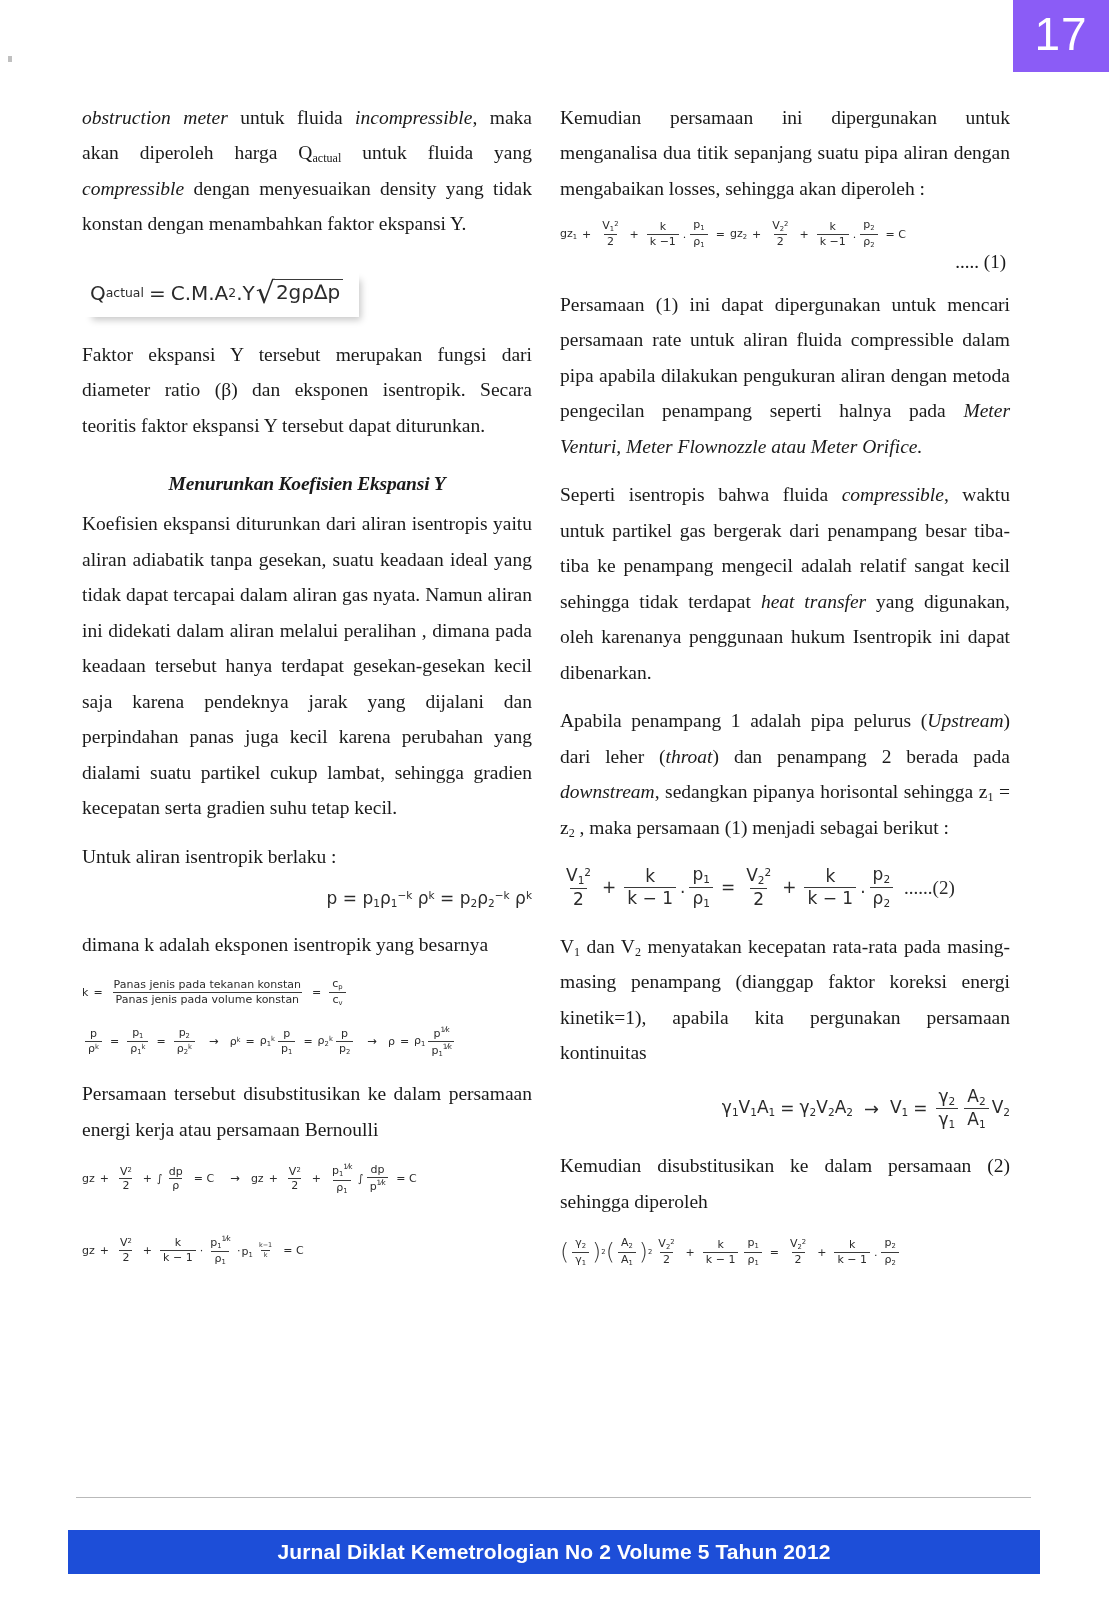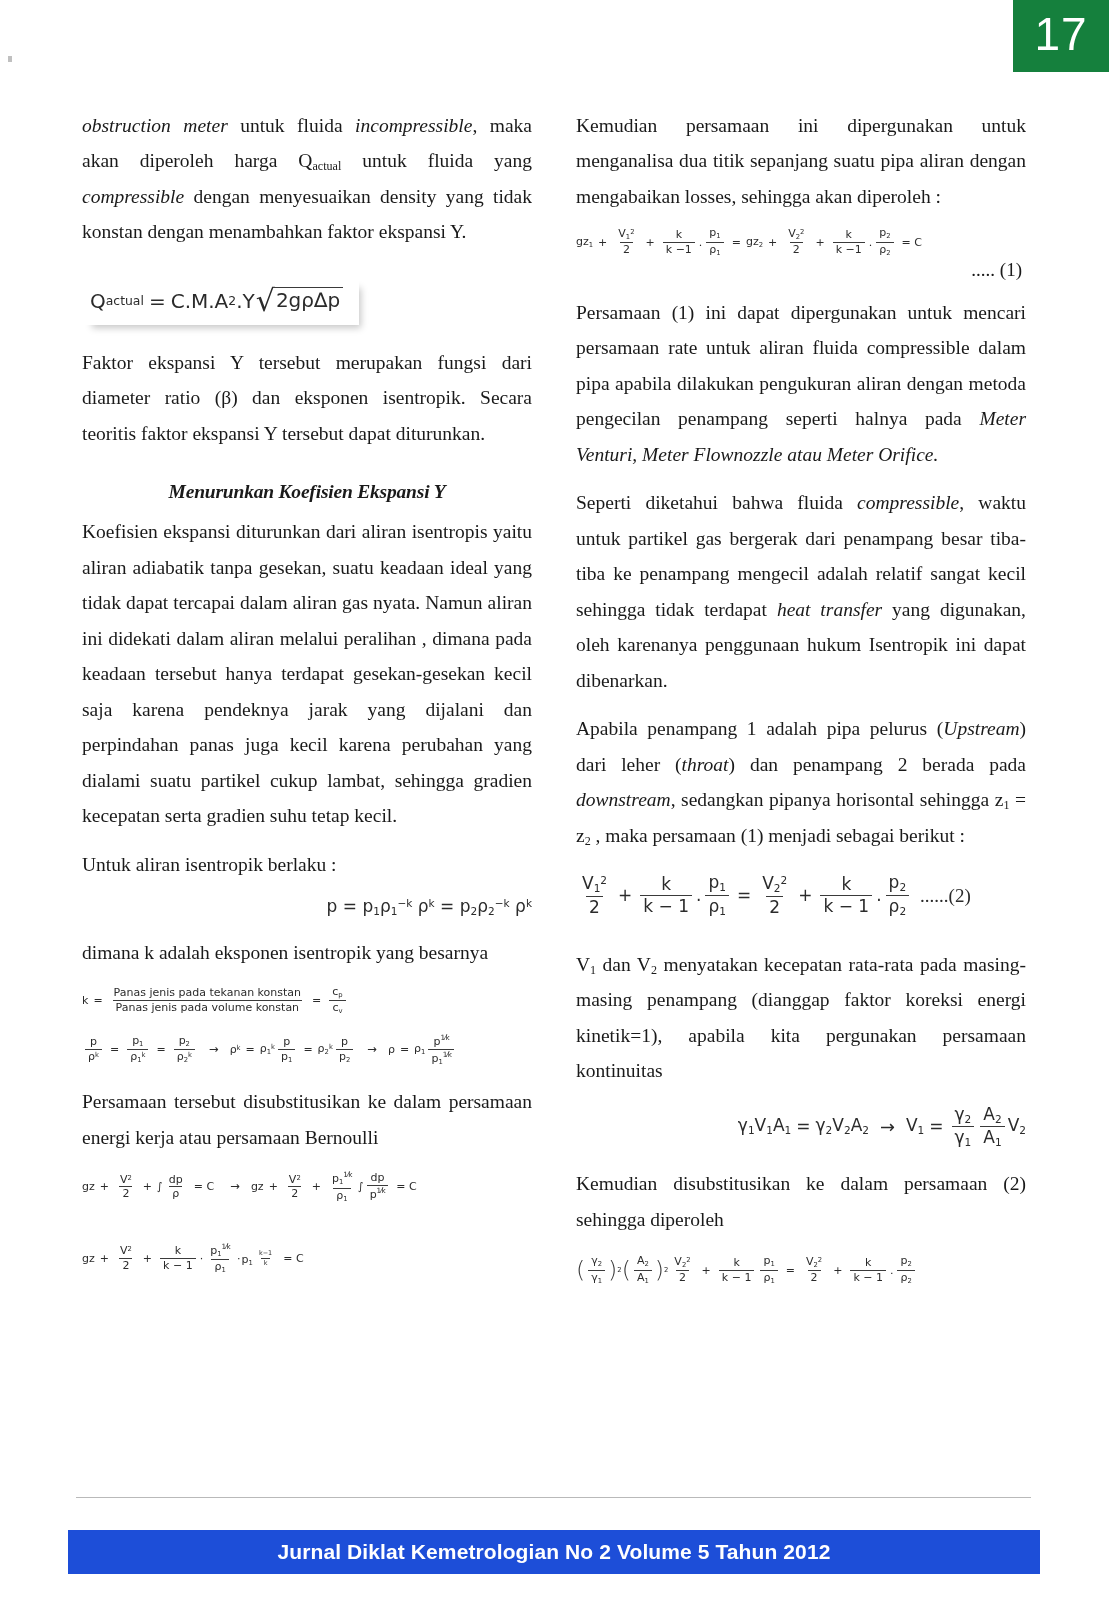--- a/index.html
+++ b/index.html
@@ -16,43 +16,43 @@
     overflow: hidden;
   }
 
   
   #page-badge {
     position: absolute;
     top: 0;
     right: 0;
     width: 96px;
     height: 72px;
-    background: #15803d;
+    background: #8b5cf6;
     display: flex;
     align-items: center;
     justify-content: center;
   }
   #page-badge .num {
     color: #ffffff;
     font-family: "Liberation Sans", sans-serif;
     font-size: 46px;
     font-weight: 400;
     letter-spacing: 1px;
     line-height: 1;
     padding-bottom: 4px;
   }
 
   
   #content {
     position: absolute;
-    top: 108px;
+    top: 100px;
     left: 82px;
     width: 945px;
     display: flex;
-    gap: 44px;
+    gap: 28px;
   }
   .column {
     width: 450px;
   }
 
   p.para {
     margin: 0 0 13px 0;
     font-size: 19.5px;
     line-height: 1.82;
     text-align: justify;
@@ -384,21 +384,21 @@
           <span class="num">p<sub class="sml">2</sub></span>
           <span class="den">ρ<sub class="sml">2</sub></span>
         </span>
         <span class="op">= C</span>
       </div>
       <div class="eq1num eqnum">..... (1)</div>
     </div>
 
     <p class="para"><span>Persamaan (1) ini dapat dipergunakan untuk mencari persamaan rate untuk aliran fluida compressible dalam pipa apabila dilakukan pengukuran aliran dengan metoda pengecilan penampang seperti halnya pada </span><span class="it">Meter Venturi, Meter Flownozzle atau Meter Orifice.</span></p>
 
-    <p class="para"><span>Seperti diketahui bahwa fluida </span><span class="it">compressible</span><span>, waktu untuk partikel gas bergerak dari penampang besar tiba-tiba ke penampang mengecil adalah relatif sangat kecil sehingga tidak terdapat </span><span class="it">heat transfer</span><span> yang digunakan, oleh karenanya penggunaan hukum Isentropik ini dapat dibenarkan.</span></p>
+    <p class="para"><span>Seperti isentropis bahwa fluida </span><span class="it">compressible</span><span>, waktu untuk partikel gas bergerak dari penampang besar tiba-tiba ke penampang mengecil adalah relatif sangat kecil sehingga tidak terdapat </span><span class="it">heat transfer</span><span> yang digunakan, oleh karenanya penggunaan hukum Isentropik ini dapat dibenarkan.</span></p>
 
     <p class="para"><span>Apabila penampang 1 adalah pipa pelurus (</span><span class="it">Upstream</span><span>) dari leher (</span><span class="it">throat</span><span>) dan penampang 2 berada pada </span><span class="it">downstream</span><span>, sedangkan pipanya horisontal sehingga z</span><sub class="sml">1</sub><span> = z</span><sub class="sml">2</sub><span> , maka persamaan (1) menjadi sebagai berikut :</span></p>
 
     <div class="math mblock small" style="margin-top:20px;">
       <span class="frac">
         <span class="num">V<sub class="sml">1</sub><sup class="sml">2</sup></span>
         <span class="den">2</span>
       </span>
       <span class="op">+</span>
       <span class="frac">
@@ -421,21 +421,21 @@
         <span class="den">k − 1</span>
       </span>
       <span class="dot">.</span>
       <span class="frac">
         <span class="num">p<sub class="sml">2</sub></span>
         <span class="den">ρ<sub class="sml">2</sub></span>
       </span>
       <span class="eqnum" style="margin-left:8px;">......(2)</span>
     </div>
 
-    <p class="para" style="margin-top:30px;"><span>V</span><sub class="sml">1</sub><span> dan V</span><sub class="sml">2</sub><span> menyatakan kecepatan rata-rata pada masing-masing penampang (dianggap faktor koreksi energi kinetik=1), apabila kita pergunakan persamaan kontinuitas</span></p>
+    <p class="para" style="margin-top:20px;"><span>V</span><sub class="sml">1</sub><span> dan V</span><sub class="sml">2</sub><span> menyatakan kecepatan rata-rata pada masing-masing penampang (dianggap faktor koreksi energi kinetik=1), apabila kita pergunakan persamaan kontinuitas</span></p>
 
     <div class="math center mblock small">
       <span>γ<sub class="sml">1</sub>V<sub class="sml">1</sub>A<sub class="sml">1</sub></span>
       <span class="op">=</span>
       <span>γ<sub class="sml">2</sub>V<sub class="sml">2</sub>A<sub class="sml">2</sub></span>
       <span class="arr">→</span>
       <span>V<sub class="sml">1</sub></span>
       <span class="op">=</span>
       <span class="frac">
         <span class="num">γ<sub class="sml">2</sub></span>

